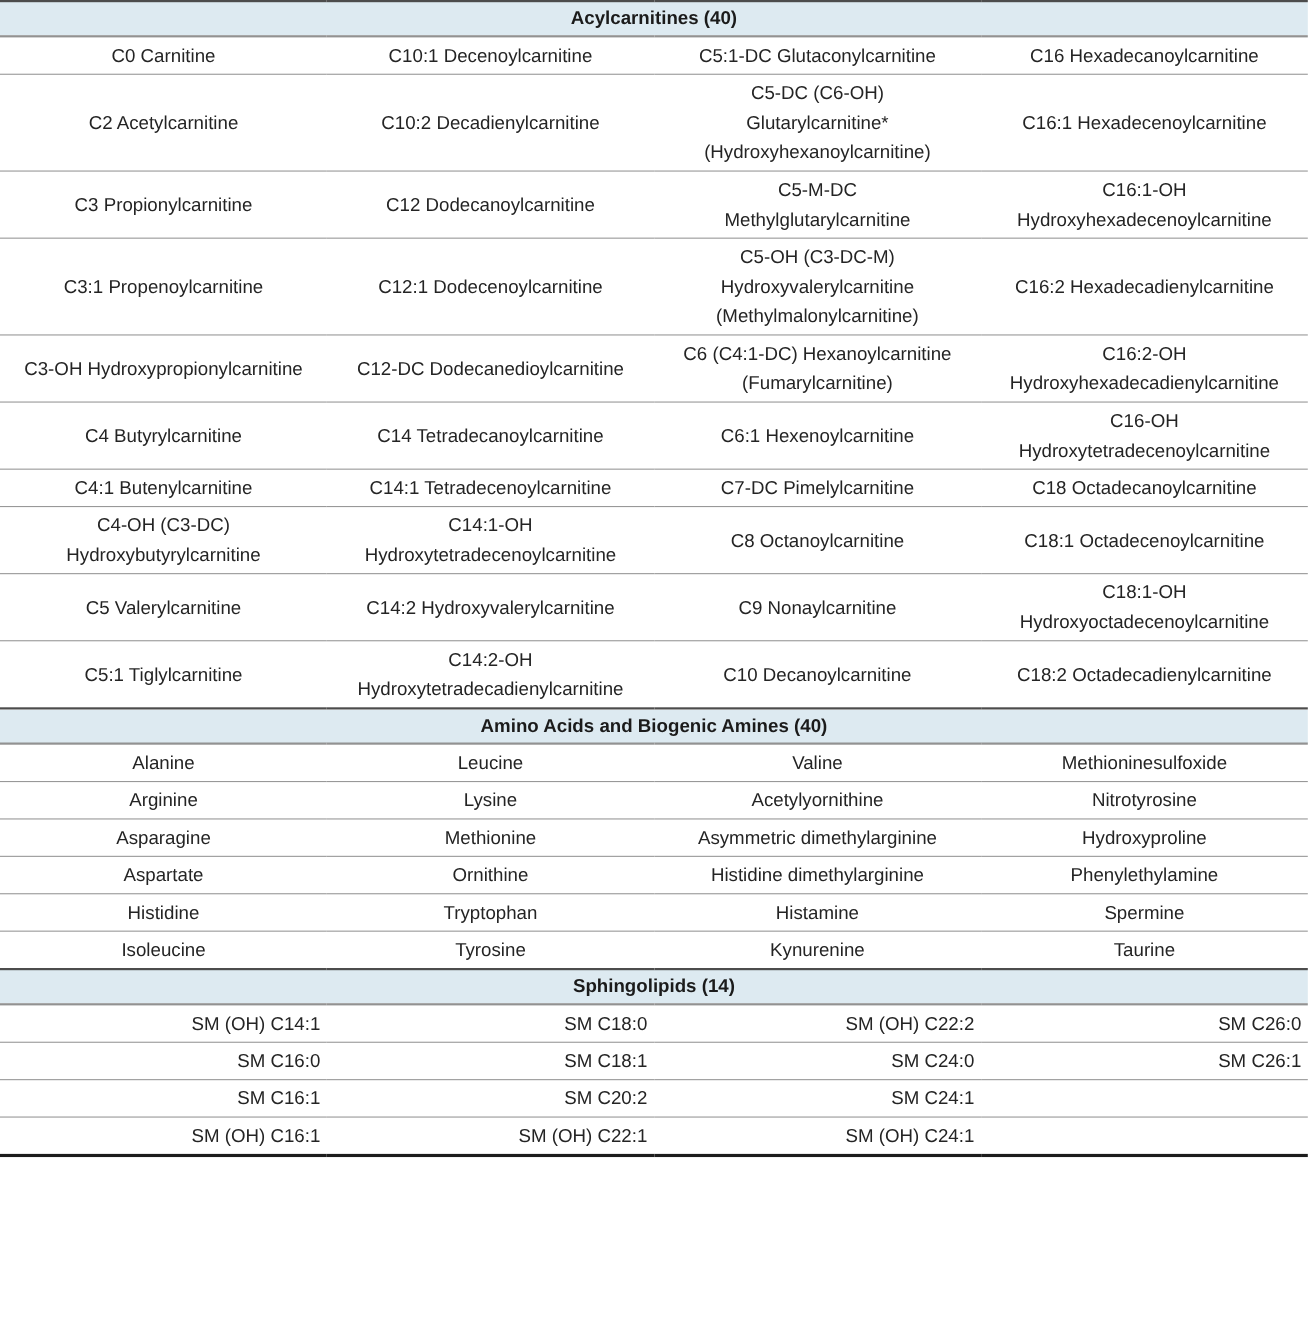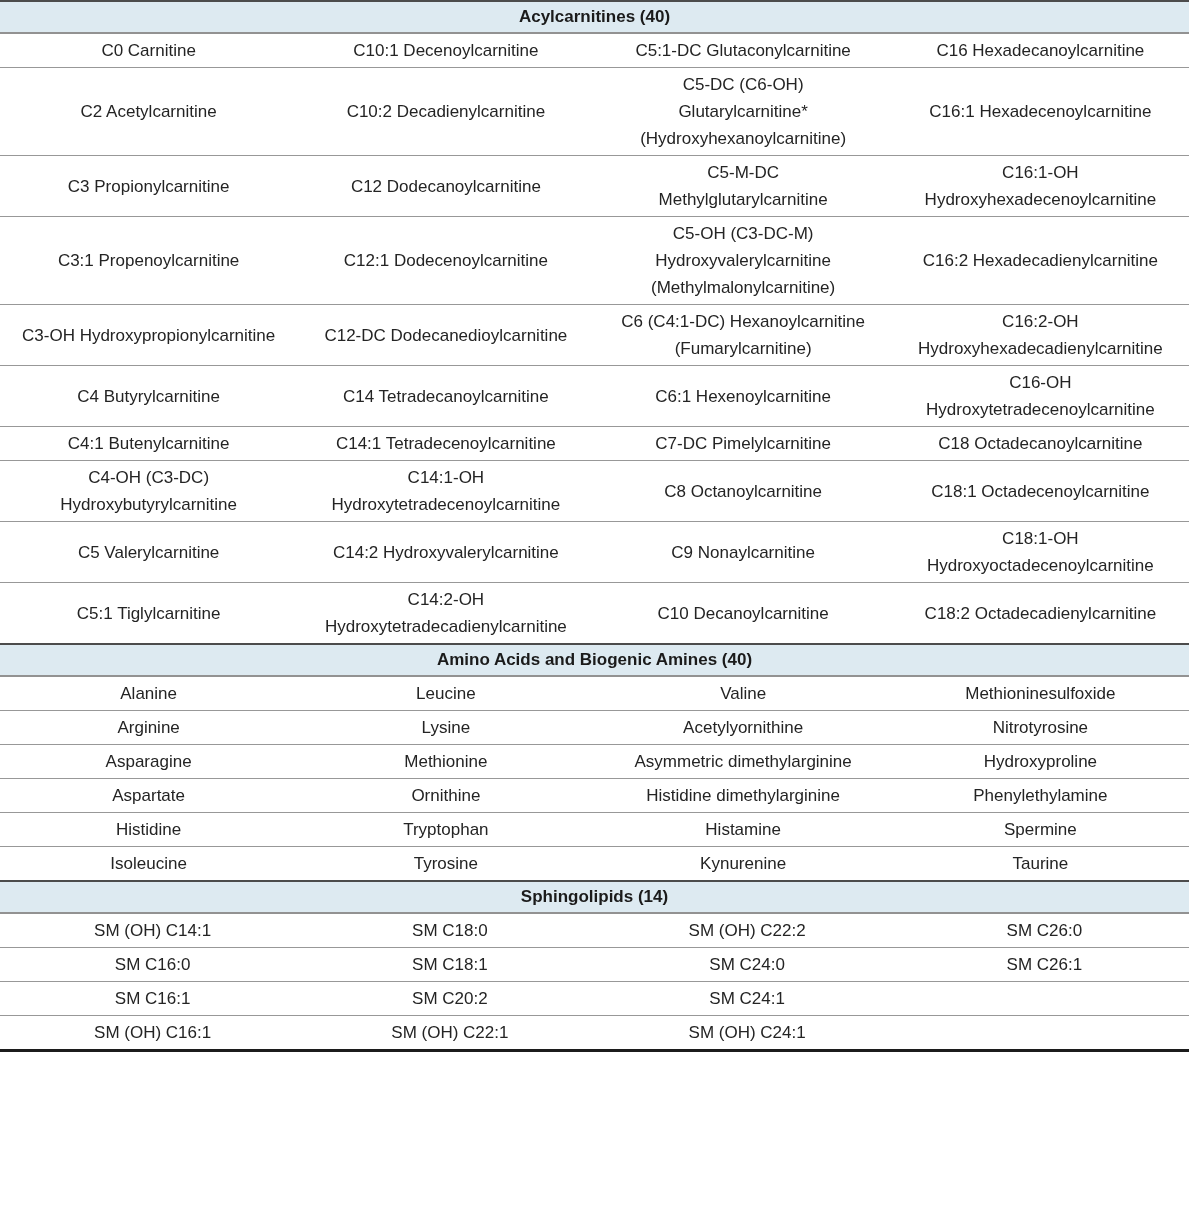--- a/index.html
+++ b/index.html
@@ -33,21 +33,21 @@
     font-weight: bold;
     color: #1b1b1b;
     text-align: center;
     line-height: 26px;
     padding: 2px 6px;
     border-top: 2px solid #4c4c4c;
     border-bottom: 2px solid #929292;
   }
   tbody.align-center td { text-align: center; }
   tbody.align-left td {
-    text-align: center;
+    text-align: right;
     padding-left: 14px;
   }
   .cell-line { display: block; }
 </style>
 </head>
 <body>
 
 <div id="page">
   <table class="metab">
     <colgroup>

